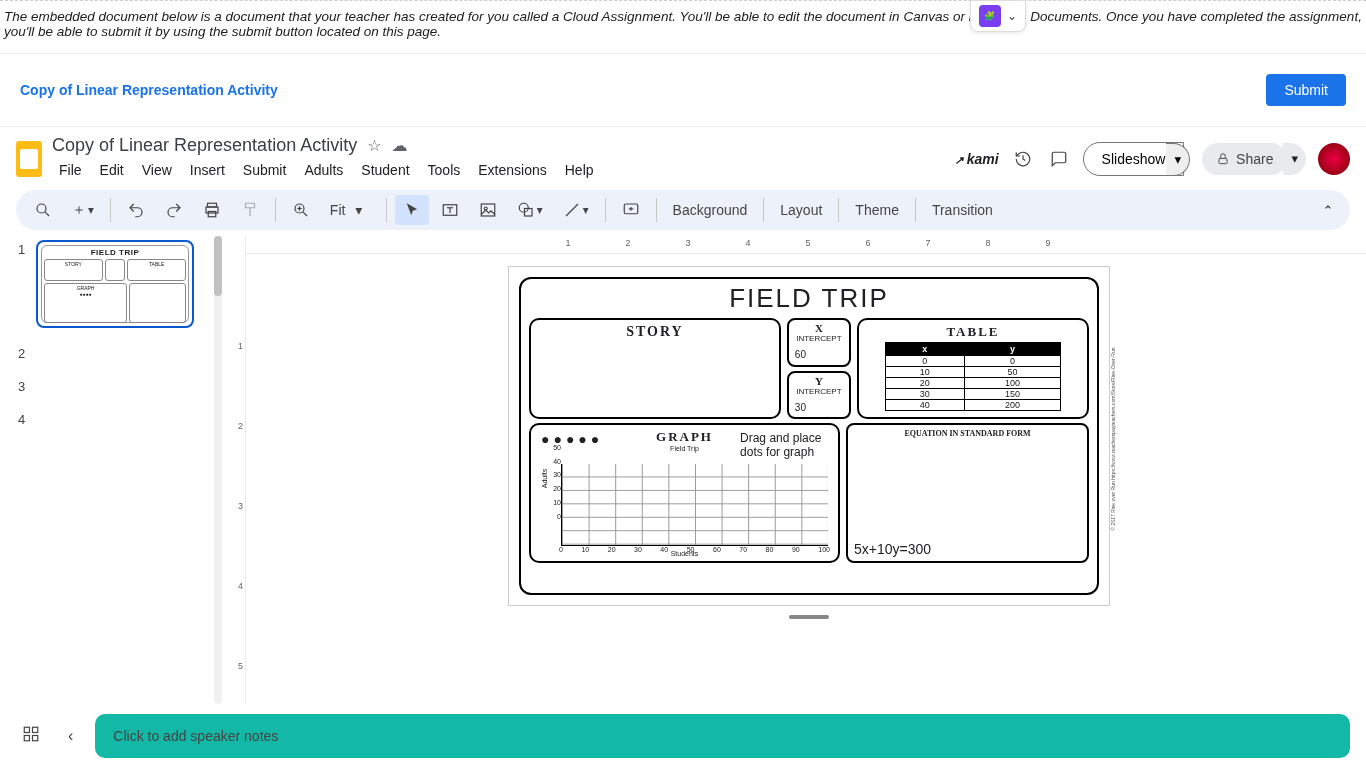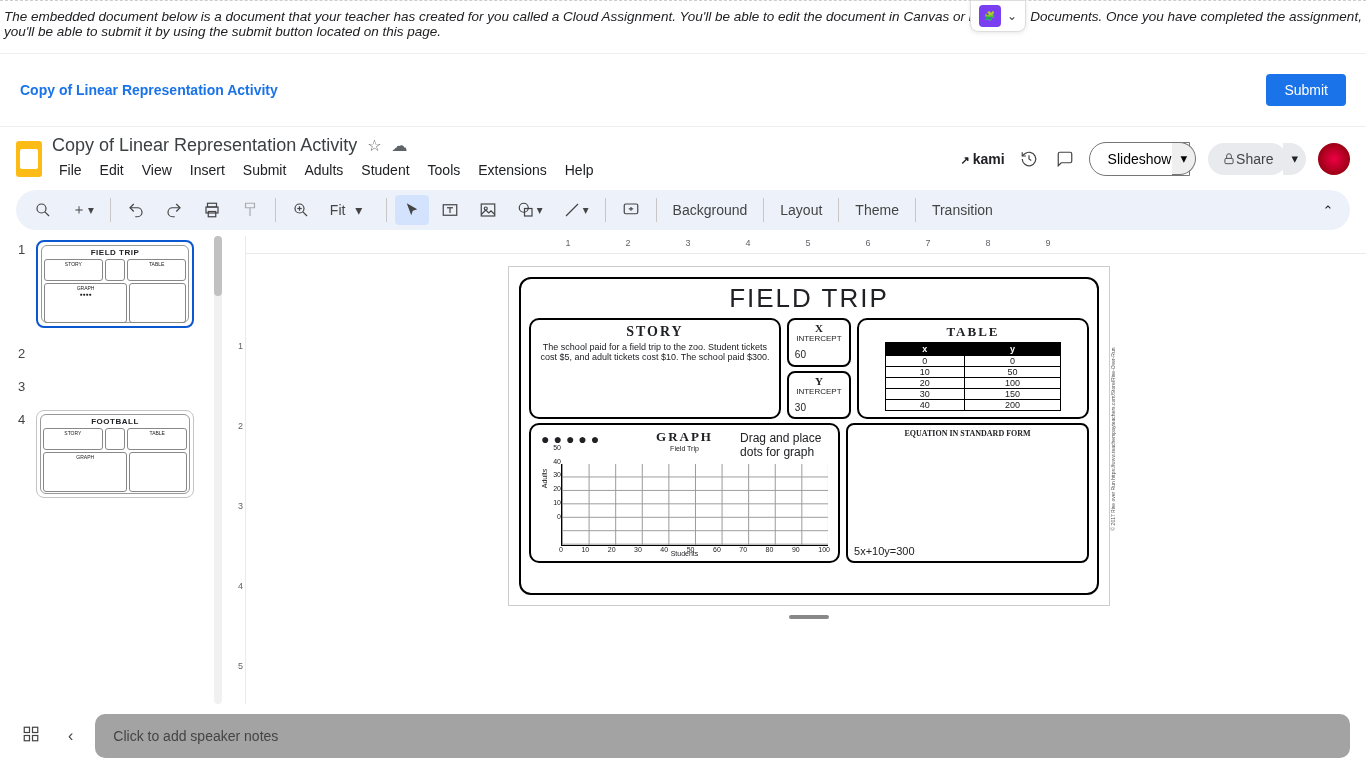--- a/index.html
+++ b/index.html
@@ -15,28 +15,28 @@
 .slides-logo { width: 26px; height: 36px; background: #fdbb15; border-radius: 3px; position: relative; }
 .slides-logo::after { content: ""; position: absolute; top: 8px; left: 4px; right: 4px; bottom: 8px; background: #fff; border-radius: 2px; }
 .doc-title-area { flex: 1; }
 .doc-title-row { display: flex; align-items: center; gap: 10px; }
 .doc-title { font-size: 18px; color: #3c4043; }
 .star-icon, .cloud-icon { color: #5f6368; font-size: 16px; cursor: pointer; }
 .menubar { display: flex; gap: 4px; margin-top: 2px; }
 .menubar span { padding: 4px 7px; font-size: 14px; color: #202124; cursor: pointer; border-radius: 4px; }
 
 .header-right { display: flex; align-items: center; gap: 12px; }
-.kami-logo { font-weight: bold; font-size: 14px; }
+.kami-logo { font-weight: bold; font-size: 14px; font-style: italic; }
 .kami-logo::before { content:"↗ "; font-size:11px;}
 .icon-btn { width: 24px; height: 24px; color: #444; cursor: pointer; display:flex; align-items:center; justify-content:center; font-size:18px;}
 .slideshow-btn { border: 1px solid #747775; border-radius: 20px; padding: 8px 18px; font-size: 14px; background: #fff; cursor: pointer; display: inline-flex; align-items: center; }
 .slideshow-drop { border: 1px solid #747775; border-left: none; border-radius: 0 20px 20px 0; padding: 8px 8px; cursor: pointer; margin-left: -18px; }
-.slideshow-wrap { display:flex; align-items:center;}
+.slideshow-wrap { display:flex; align-items:flex-end;}
 .slideshow-wrap .slideshow-btn{ border-radius: 20px 0 0 20px;}
-.share-btn { background: #e8eaed; border-radius: 20px; padding: 8px 14px; font-size: 14px; display: flex; align-items: center; color: #444;}
+.share-btn { background: #e8eaed; border-radius: 20px; padding: 8px 14px; font-size: 14px; display: flex; align-items: center; gap: 6px; color: #444;}
 .share-drop { background:#e8eaed; border-radius: 0 20px 20px 0; padding:8px; margin-left:-4px;}
 .avatar { width: 32px; height: 32px; border-radius: 50%; background: radial-gradient(circle,#e04,#700); cursor: pointer; }
 
 .toolbar { margin: 8px 16px 0 16px; background: #edf2fa; border-radius: 24px; padding: 4px 10px; display: flex; align-items: center; gap: 4px; height: 40px; }
 .tool { padding: 6px 8px; color: #444; cursor: pointer; border-radius: 4px; font-size: 14px; display:flex; align-items:center; gap:2px;}
 .tool.active { background: #d3e3fd; }
 .tool-sep { width: 1px; height: 24px; background: #c7c7c7; margin: 0 4px; }
 .zoom-select { width: 56px; font-size:14px; }
 .toolbar-right { margin-left: auto; }
 .collapse-caret { width:24px; height:24px; border-radius:50%; display:flex; align-items:center; justify-content:center; cursor:pointer;}
@@ -79,36 +79,36 @@
 .ft-table th { background: #000; color: #fff; border: 1px solid #000; padding: 1px 8px; }
 .ft-table td { border: 1px solid #000; padding: 0px 6px; text-align: center; }
 
 .ft-row2 { display: flex; gap: 6px; margin-top: 4px; }
 .ft-graph { flex: 1.6; border: 2px solid #000; border-radius: 10px; padding: 4px; position: relative; font-size:8px;}
 .ft-graph h3 { text-align: center; font-size: 13px; letter-spacing: 2px;font-family:'Arial Black'; }
 .ft-graph-hint { position: absolute; top: 6px; right: 8px; font-size: 12px; text-align:left; width:90px;}
 .graph-dots { position: absolute; top: 6px; left: 10px; font-size: 14px; letter-spacing: 4px;}
 .ft-right-col { flex: 1.3; display: flex; flex-direction: column; gap: 4px; }
 .ft-eq-box { border: 2px solid #000; border-radius: 8px; text-align: center; font-size: 8px; font-weight: bold; padding: 4px; flex:1; position:relative;font-family:'Arial Black';}
-.ft-eq-val{ position:absolute; left:6px; bottom:4px; font-weight:normal; font-size:11px; font-family:Arial;}
+.ft-eq-val{ position:absolute; left:6px; bottom:4px; font-weight:normal; font-size:14px; font-family:Arial;}
 
 .graph-grid { position:relative; margin: 12px 6px 4px 26px; height: 82px; border-left:1px solid #000; border-bottom:1px solid #000; background-image: linear-gradient(to right, #999 1px, transparent 1px), linear-gradient(to top, #999 1px, transparent 1px); background-size: 10% 16.6%; }
 .graph-ylabels{ position:absolute; left:18px; top:16px; font-size:7px; line-height:13.7px; text-align:right; width:12px;}
 .graph-xlabels{ position:absolute; left:28px; bottom:8px; font-size:7px; display:flex; gap:0; width: calc(100% - 36px); justify-content:space-between;}
 .graph-ylabel-txt { position:absolute; left:4px; top:50px; transform:rotate(-90deg); font-size:7px;}
 .graph-xlabel-txt { text-align:center; font-size:7px; margin-top:2px;}
 .graph-subtitle{ font-size:7px; text-align:center;}
 
 .copyright { position:absolute; right:-4px; top:50%; transform:rotate(-90deg) translateX(50%); transform-origin:right; font-size:5px; color:#555; white-space:nowrap;}
 
 .resize-handle { position:absolute; left:50%; bottom:-14px; width:40px; height:4px; background:#888; border-radius:2px; transform:translateX(-50%);}
 
 .bottom-bar { position: absolute; bottom: 0; left: 0; right: 0; display: flex; align-items: center; padding: 10px 16px; gap: 16px; background:#fff;}
 .grid-icon, .collapse-icon { color: #444; cursor: pointer; font-size: 16px; padding:6px;}
-.speaker-notes { flex: 1; background: #a3a3a3; border-radius: 10px; padding: 14px 18px; color: #444; font-size: 14px; }
+.speaker-notes { flex: 1; background: #14b8a6; border-radius: 10px; padding: 14px 18px; color: #444; font-size: 14px; }
 
 .ext-badge { position: fixed; top: 0; right: 340px; background: #fff; border: 1px solid #ddd; border-radius: 0 0 8px 8px; padding: 4px 8px; display: flex; align-items: center; gap: 6px; box-shadow: 0 1px 4px rgba(0,0,0,0.1); z-index: 100; }
 .ext-icon { width: 22px; height: 22px; background: #7b3ff2; border-radius: 4px; display:flex;align-items:center;justify-content:center;color:#fff;font-size:9px;font-weight:bold;}
 .ext-chev { color: #444; font-size: 12px; }
 
 svg.ico { width:18px; height:18px; stroke:#444; stroke-width:1.6; fill:none;}
 </style>
 </head>
 <body>
 
@@ -295,34 +295,20 @@
       </div>
     </div>
     <div class="thumb-row">
       <div class="thumb-num">2</div>
     </div>
     <div class="thumb-row">
       <div class="thumb-num">3</div>
     </div>
     <div class="thumb-row">
       <div class="thumb-num">4</div>
-      <div class="thumb">
-        <div class="thumb-inner">
-            <div class="thumb-title">FOOTBALL</div>
-          <div class="thumb-boxes">
-              <div class="tbox">STORY</div>
-              <div class="tbox" style="flex:0.3"></div>
-              <div class="tbox">TABLE</div>
-            </div>
-          <div class="thumb-boxes2">
-              <div class="tbox2" style="flex:1.5">GRAPH</div>
-              <div class="tbox2" style="flex:1"></div>
-            </div>
-        </div>
-      </div>
     </div>
   </div>
   <div class="thumb-scroll-track">
       <div class="thumb-scroll-thumb"></div>
     </div>
 
   <div class="ruler-v">
     <span class="tick" style="top:110px">1</span>
     <span class="tick" style="top:190px">2</span>
     <span class="tick" style="top:270px">3</span>
@@ -342,21 +328,20 @@
       <span class="tick" style="left:742px">8</span>
       <span class="tick" style="left:802px">9</span>
     </div>
 
     <div class="slide-canvas">
       <div class="slide-inner">
         <div class="ft-title">FIELD TRIP</div>
         <div class="ft-row1">
           <div class="ft-story">
             <h3>STORY</h3>
-            <div>The school paid for a field trip to the zoo.  Student tickets cost $5, and adult tickets cost $10.  The school paid $300.</div>
           </div>
           <div class="ft-intercepts">
             <div class="ft-int-box">
               <b>X</b><span>INTERCEPT</span>
               <div class="ft-int-val">60</div>
             </div>
             <div class="ft-int-box">
               <b>Y</b><span>INTERCEPT</span>
               <div class="ft-int-val">30</div>
             </div>

